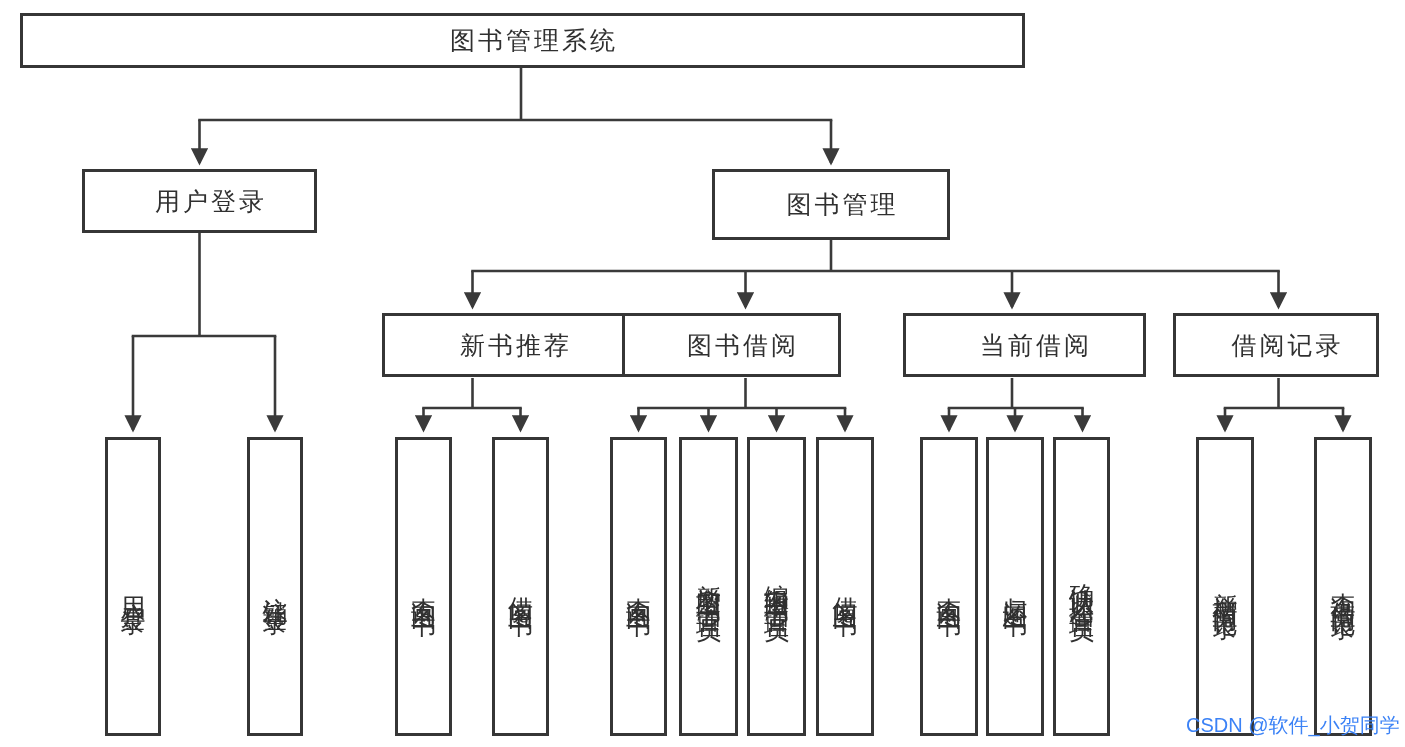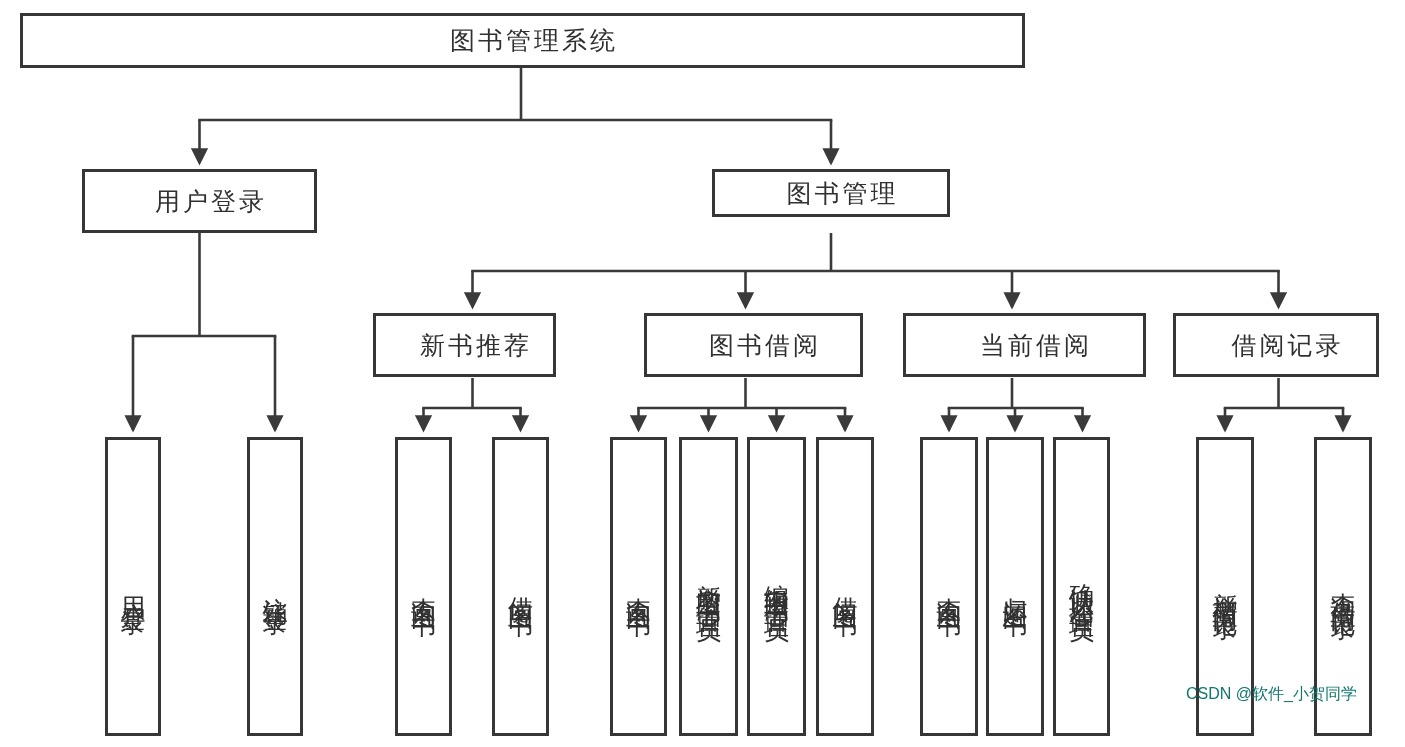--- a/index.html
+++ b/index.html
@@ -42,23 +42,23 @@
   .v-box {
     writing-mode: vertical-rl;
     font-size: 25px;
     letter-spacing: 5px;
     line-height: 1;
     text-align: center;
   }
   .watermark {
     position: absolute;
     left: 1186px;
-    top: 684px;
-    font-size: 16px;
-    color: #0f766e;
+    top: 712px;
+    font-size: 20px;
+    color: #3b82f6;
     white-space: nowrap;
     z-index: 5;
   }
   svg line { stroke: #3a3a3a; stroke-width: 2.6px; }
   svg .stub { stroke-width: 2.6px; }
 </style>
 </head>
 <body>
 
 <div id="canvas">
@@ -121,24 +121,24 @@
       <line class="stub" x1="1278.5" y1="378" x2="1278.5" y2="408"></line>
       <line x1="1223.7" y1="408" x2="1344.3" y2="408"></line>
       <line x1="1225" y1="408" x2="1225" y2="430" marker-end="url(#arrow)"></line>
       <line x1="1343" y1="408" x2="1343" y2="430" marker-end="url(#arrow)"></line>
     </g>
   </svg>
 
   <div class="box h-box" style="left:20px; top:13px; width:1005px; height:55px;">图书管理系统</div>
 
   <div class="box h-box" style="left:82px; top:169px; width:235px; height:64px;">用户登录</div>
-  <div class="box h-box" style="left:712px; top:169px; width:238px; height:48px;">图书管理</div>
+  <div class="box h-box" style="left:712px; top:169px; width:238px; height:71px;">图书管理</div>
 
-  <div class="box h-box" style="left:373px; top:313px; width:183px; height:64px;font-family:Liberation Mono, monospace;">新书推荐</div>
-  <div class="box h-box" style="left:644px; top:313px; width:219px; height:64px;">图书借阅</div>
+  <div class="box h-box" style="left:382px; top:313px; width:245px; height:64px;font-family:Liberation Mono, monospace;">新书推荐</div>
+  <div class="box h-box" style="left:622px; top:313px; width:219px; height:64px;">图书借阅</div>
   <div class="box h-box" style="left:903px; top:313px; width:243px; height:64px;">当前借阅</div>
   <div class="box h-box" style="left:1173px; top:313px; width:206px; height:64px;">借阅记录</div>
 
   <div class="box v-box" style="left:105px; top:437px; width:56px; height:299px;">用户登录</div>
   <div class="box v-box" style="left:247px; top:437px; width:56px; height:299px;">注销登录</div>
 
   <div class="box v-box" style="left:395px; top:437px; width:57px; height:299px;">查询图书</div>
   <div class="box v-box" style="left:492px; top:437px; width:57px; height:299px;">借阅图书</div>
 
   <div class="box v-box" style="left:610px; top:437px; width:57px; height:299px;">查询图书</div>

